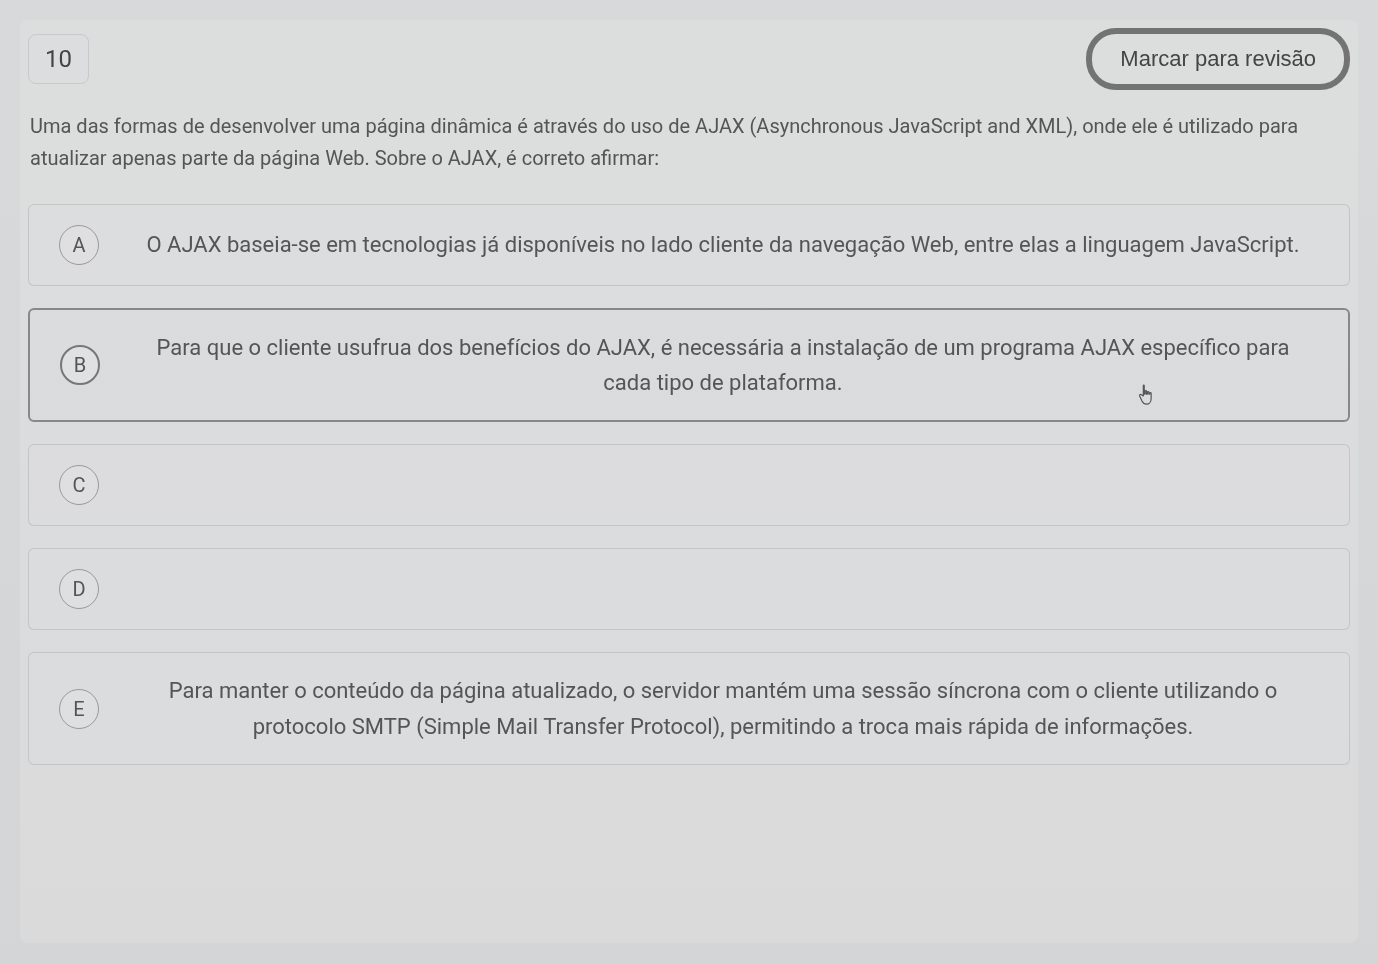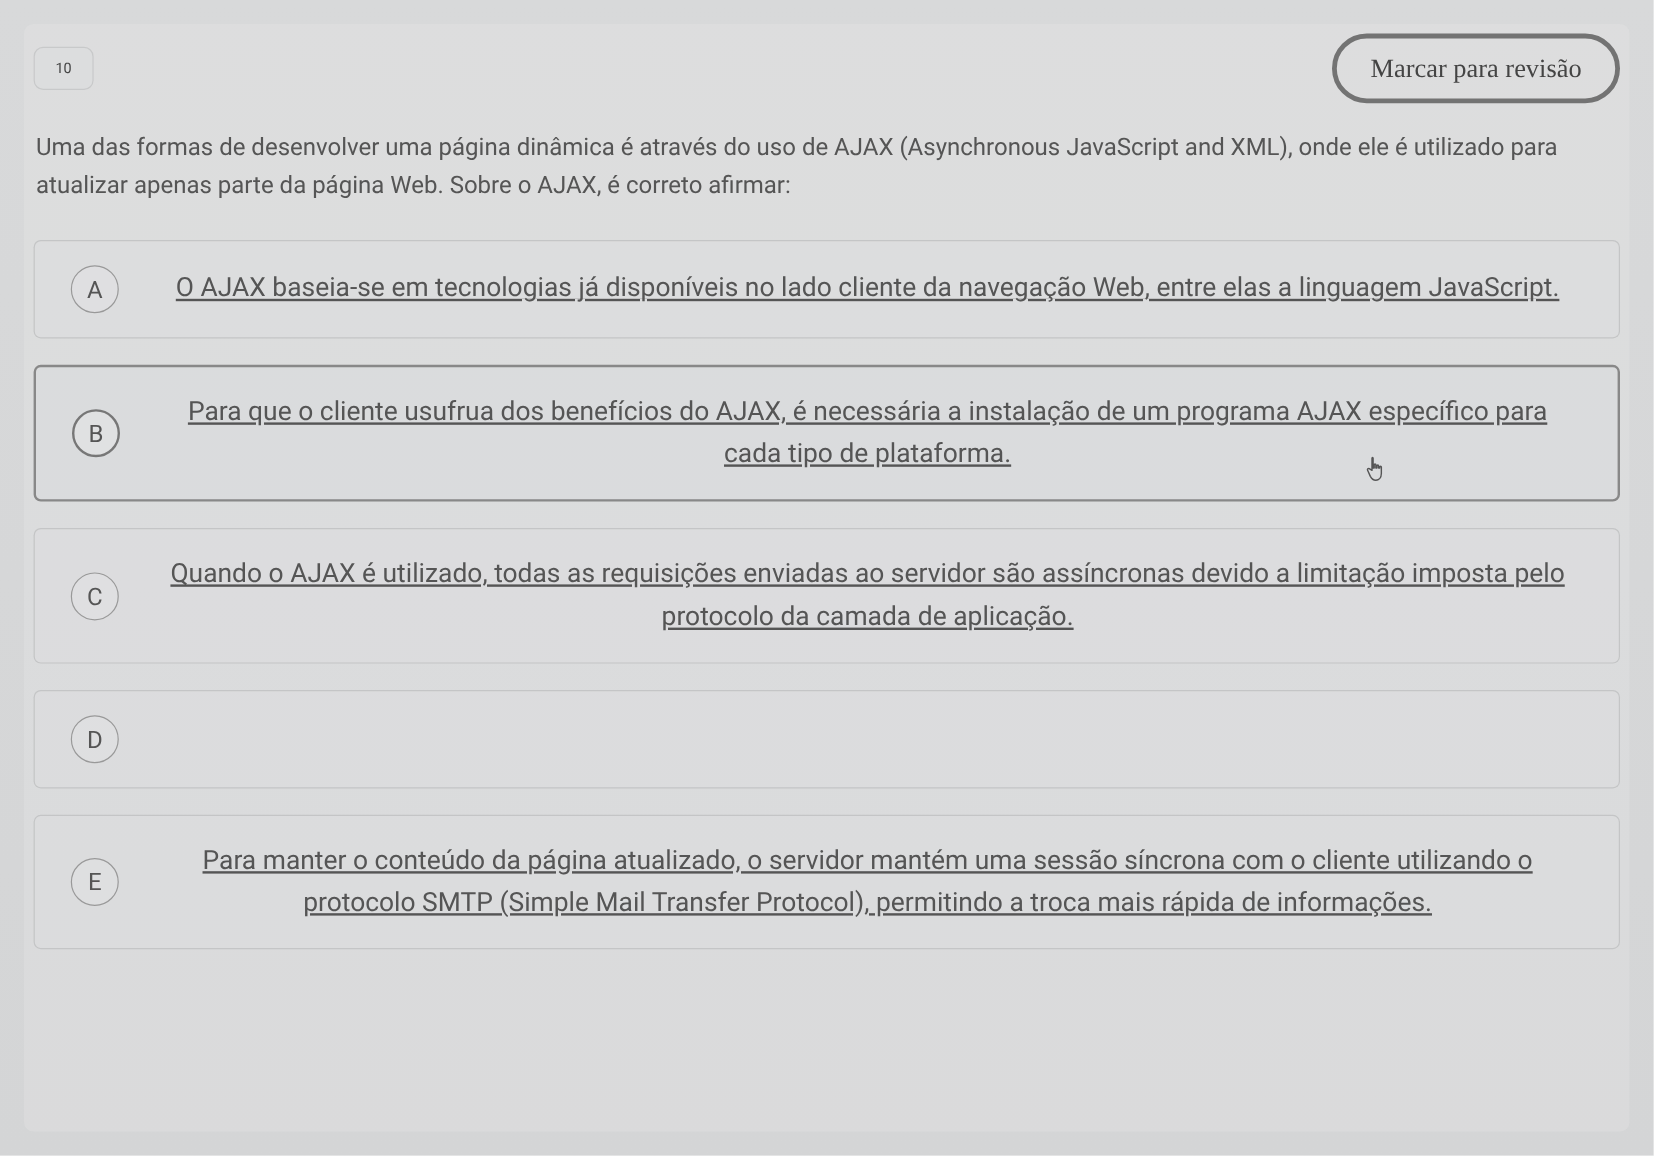--- a/index.html
+++ b/index.html
@@ -25,34 +25,34 @@
       display: flex;
       justify-content: space-between;
       align-items: center;
       padding: 8px 8px 20px 8px;
     }
     .question-number {
       background: #dcddde;
       border: 1px solid #c8c9ca;
       border-radius: 8px;
       padding: 10px 16px;
-      font-size: 12px;
+      font-size: 24px;
       color: #444;
       min-width: 50px;
       text-align: center;
     }
     .mark-review-btn {
       background: transparent;
-      border: 4px solid #737373;
+      border: 6px solid #737373;
       border-radius: 30px;
       padding: 12px 28px;
       font-size: 22px;
       color: #444;
       cursor: pointer;
-      font-family: Liberation Serif, serif;
+      font-family: Liberation Sans, sans-serif;
       text-align: center;
     }
     .question-text {
       font-size: 20px;
       line-height: 1.6;
       color: #555;
       padding: 0 10px 30px 10px;
     }
     .options-list {
       display: flex;
@@ -92,21 +92,20 @@
       border: 2px solid #777;
       background: rgba(225,226,227,0.8);
     }
     .option-text {
       flex: 1;
       font-size: 22px;
       line-height: 1.6;
       color: #555;
       text-align: center;
       padding: 0 10px;
-      text-decoration: underline;
     }
     .cursor-icon {
       position: absolute;
       right: 190px;
       bottom: 12px;
       width: 22px;
       height: 26px;
       pointer-events: none;
     }
   </style>
@@ -134,21 +133,20 @@
       <div class="option-text">Para que o cliente usufrua dos benefícios do AJAX, é necessária a instalação de um programa AJAX específico para cada tipo de plataforma.</div>
       <span class="cursor-icon">
         <svg viewBox="0 0 24 28" width="22" height="26">
           <path d="M8 4 C8 3 9 3 9 4 L9 13 L10 13 L10 10 C10 9 11.5 9 11.5 10 L11.5 13 L12.5 13 L12.5 11 C12.5 10 14 10 14 11 L14 13 L15 13 L15 12 C15 11 16.5 11 16.5 12 L16.5 18 C16.5 22 14 24 11.5 24 C9 24 7.5 22.5 6.5 20.5 L4 15 C3.5 14 4.5 13 5.5 13.5 L8 15 Z" fill="none" stroke="#555" stroke-width="1.3" stroke-linejoin="round"></path>
         </svg>
       </span>
     </div>
 
     <div class="option">
       <div class="option-letter">C</div>
-      <div class="option-text">Quando o AJAX é utilizado, todas as requisições enviadas ao servidor são assíncronas devido a limitação imposta pelo protocolo da camada de aplicação.</div>
     </div>
 
     <div class="option">
       <div class="option-letter">D</div>
     </div>
 
     <div class="option">
       <div class="option-letter">E</div>
       <div class="option-text">Para manter o conteúdo da página atualizado, o servidor mantém uma sessão síncrona com o cliente utilizando o protocolo SMTP (Simple Mail Transfer Protocol), permitindo a troca mais rápida de informações.</div>
     </div>

